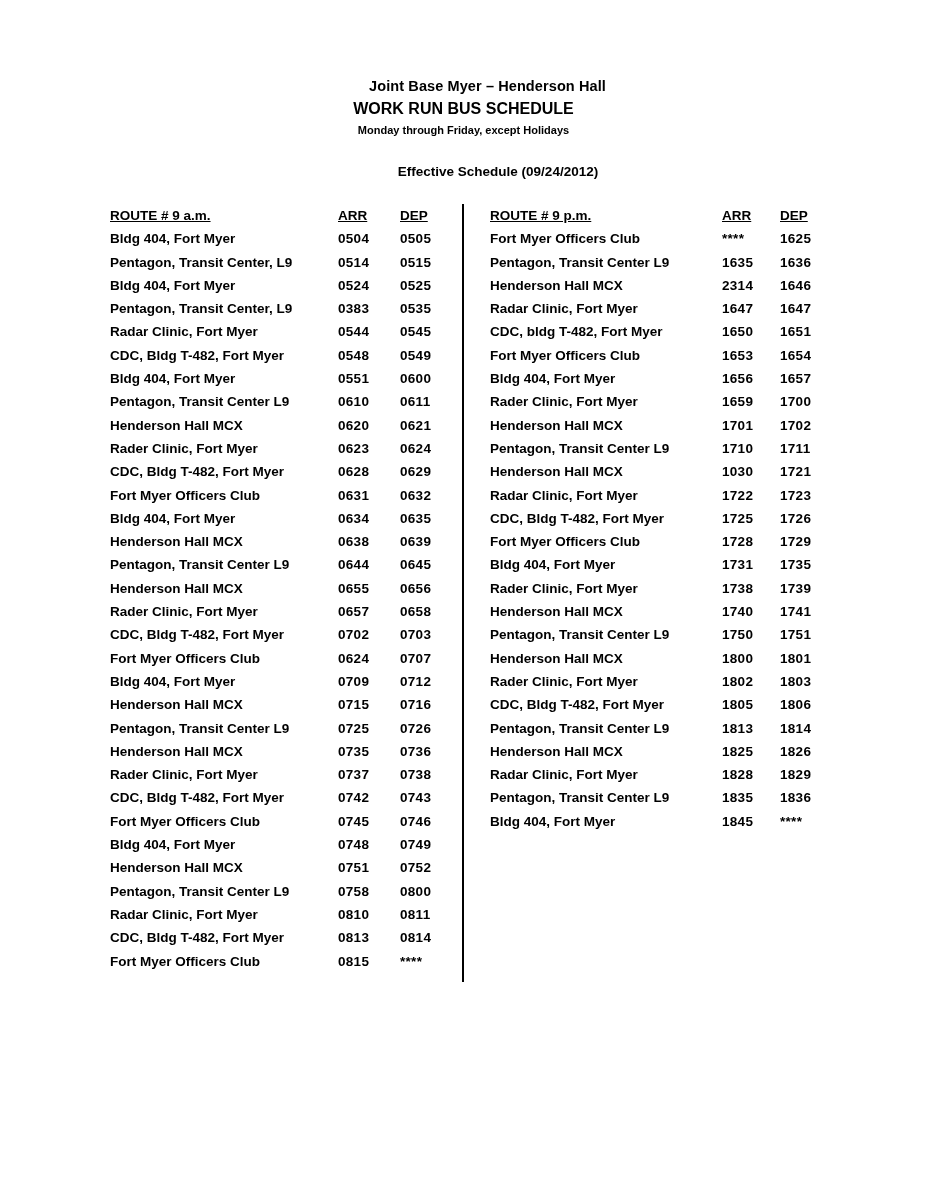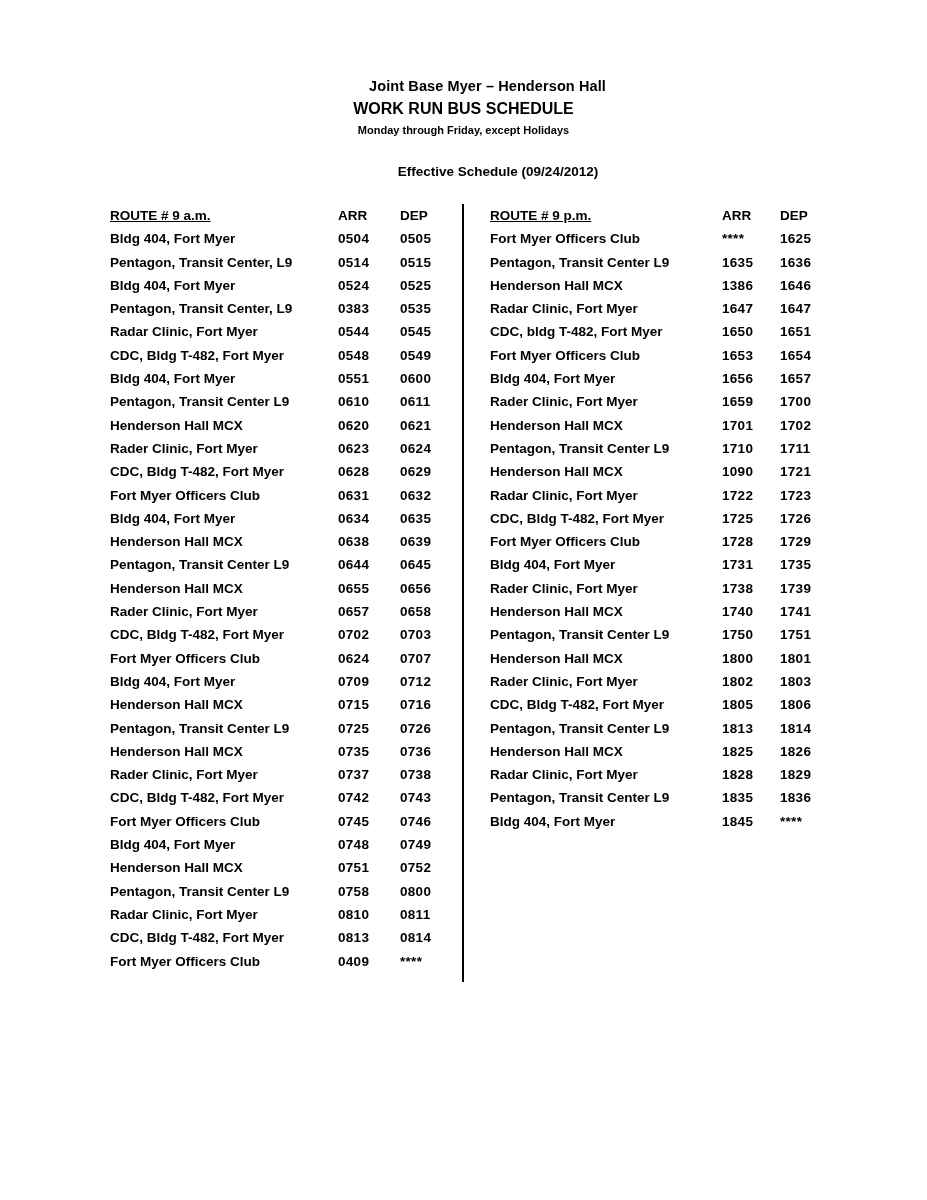--- a/index.html
+++ b/index.html
@@ -86,20 +86,21 @@
     white-space: nowrap;
   }
   .c-stop { width: 228px; }
   .c-arr  { width: 62px; }
   .c-dep  { width: 60px; }
   .hdr-route {
     text-decoration: underline;
     font-weight: bold;
   }
   .hdr-arr, .hdr-dep {
+    text-decoration: underline;
     font-weight: bold;
   }
   .num {
     letter-spacing: 0.3px;
   }
   .right-table .c-stop { width: 232px; }
   .right-table .c-arr  { width: 58px; }
   .right-table .c-dep  { width: 60px; }
   .arr-pad { padding-left: 2px; }
 </style>
@@ -278,21 +279,21 @@
               <td class="c-arr num arr-pad">0810</td>
               <td class="c-dep num">0811</td>
             </tr>
             <tr>
               <td class="c-stop">CDC, Bldg T-482, Fort Myer</td>
               <td class="c-arr num arr-pad">0813</td>
               <td class="c-dep num">0814</td>
             </tr>
             <tr>
               <td class="c-stop">Fort Myer Officers Club</td>
-              <td class="c-arr num arr-pad">0409</td>
+              <td class="c-arr num arr-pad">0815</td>
               <td class="c-dep num">****</td>
             </tr>
           </tbody>
       </table>
     </div>
 
     <div class="divider"></div>
 
     <div class="col col-right">
       <table class="sched right-table">
@@ -309,21 +310,21 @@
               <td class="c-arr num arr-pad">****</td>
               <td class="c-dep num">1625</td>
             </tr>
             <tr>
               <td class="c-stop">Pentagon, Transit Center L9</td>
               <td class="c-arr num arr-pad">1635</td>
               <td class="c-dep num">1636</td>
             </tr>
             <tr>
               <td class="c-stop">Henderson Hall MCX</td>
-              <td class="c-arr num arr-pad">1386</td>
+              <td class="c-arr num arr-pad">2314</td>
               <td class="c-dep num">1646</td>
             </tr>
             <tr>
               <td class="c-stop">Radar Clinic, Fort Myer</td>
               <td class="c-arr num arr-pad">1647</td>
               <td class="c-dep num">1647</td>
             </tr>
             <tr>
               <td class="c-stop">CDC, bldg T-482, Fort Myer</td>
               <td class="c-arr num arr-pad">1650</td>
@@ -349,21 +350,21 @@
               <td class="c-arr num arr-pad">1701</td>
               <td class="c-dep num">1702</td>
             </tr>
             <tr>
               <td class="c-stop">Pentagon, Transit Center L9</td>
               <td class="c-arr num arr-pad">1710</td>
               <td class="c-dep num">1711</td>
             </tr>
             <tr>
               <td class="c-stop">Henderson Hall MCX</td>
-              <td class="c-arr num arr-pad">1090</td>
+              <td class="c-arr num arr-pad">1030</td>
               <td class="c-dep num">1721</td>
             </tr>
             <tr>
               <td class="c-stop">Radar Clinic, Fort Myer</td>
               <td class="c-arr num arr-pad">1722</td>
               <td class="c-dep num">1723</td>
             </tr>
             <tr>
               <td class="c-stop">CDC, Bldg T-482, Fort Myer</td>
               <td class="c-arr num arr-pad">1725</td>

